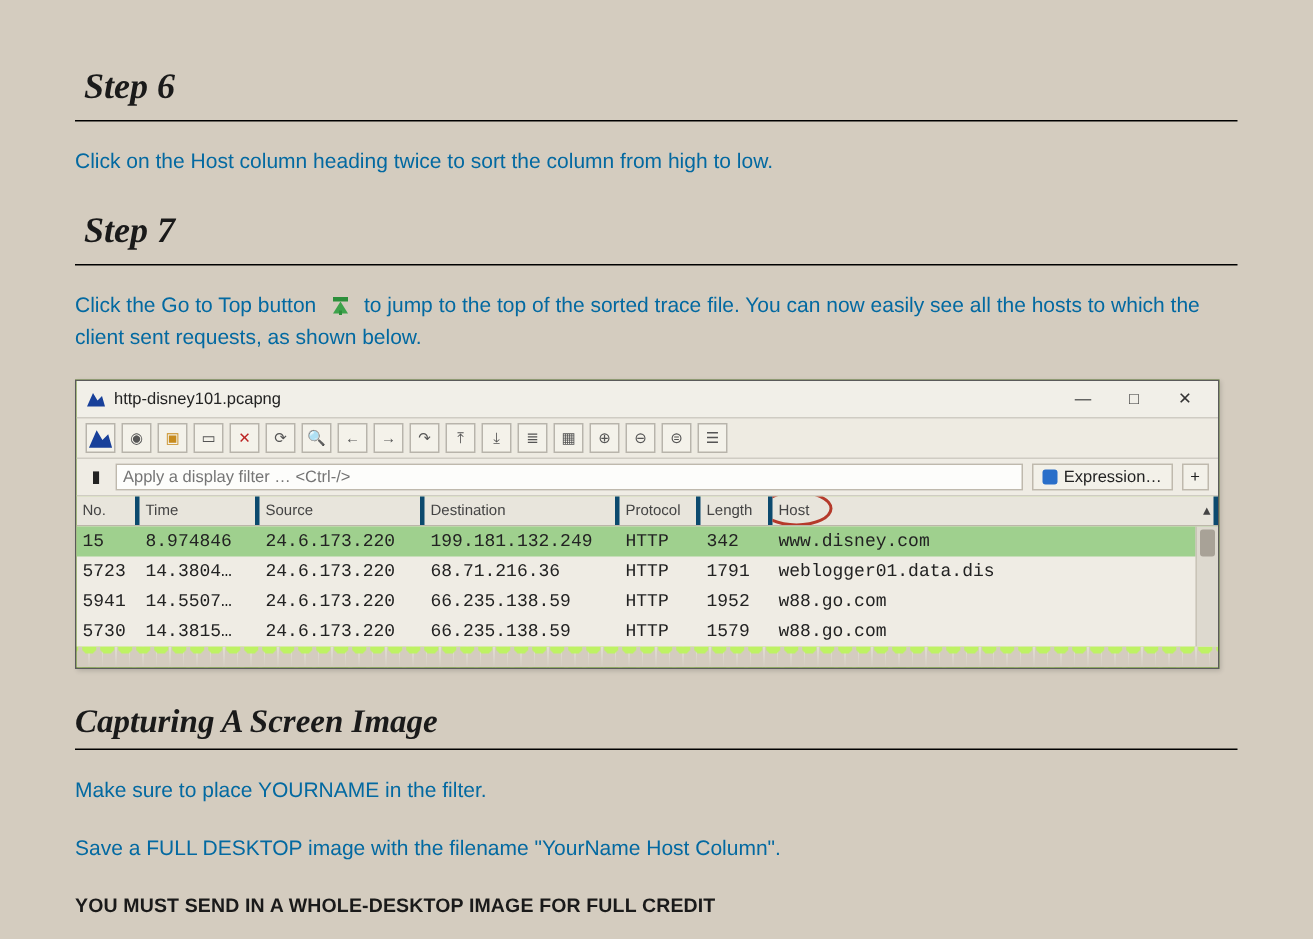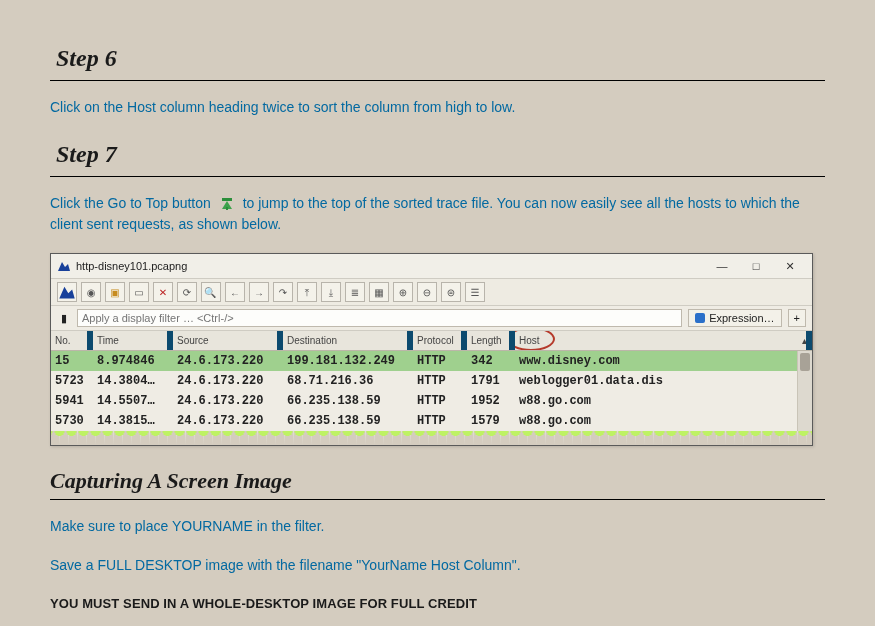--- a/index.html
+++ b/index.html
@@ -122,21 +122,21 @@
   .ws-headers {
     display: grid;
     grid-template-columns: 42px 80px 110px 130px 54px 48px 1fr 14px;
     font-size: 10px;
     color: #444;
     background: #e8e5dc;
     border-bottom: 1px solid #bcb6a9;
   }
   .ws-headers div {
     padding: 2px 4px;
-    border-right: 6px solid #0c4a6e;
+    border-right: 3px solid #0c4a6e;
     white-space: nowrap;
     overflow: hidden;
   }
   .ws-headers .host-col {
     position: relative;
     display: flex; align-items: flex-start;
     border-right: none;
   }
   .host-circle {
     position: absolute;
@@ -154,21 +154,20 @@
   }
   .ws-row {
     display: grid;
     grid-template-columns: 42px 80px 110px 130px 54px 48px 1fr;
     padding: 0 4px 0 0;
   }
   .ws-row div {
     padding: 1px 4px;
     white-space: nowrap;
     overflow: hidden;
-    font-weight: bold;
   }
   .ws-row.selected { background: #9fd08e; }
   .ws-scroll {
     position: absolute;
     right: 0; top: 0; bottom: 0;
     width: 14px;
     background: #ddd9cf;
     border-left: 1px solid #c9c4b7;
   }
   .ws-scroll .thumb {

